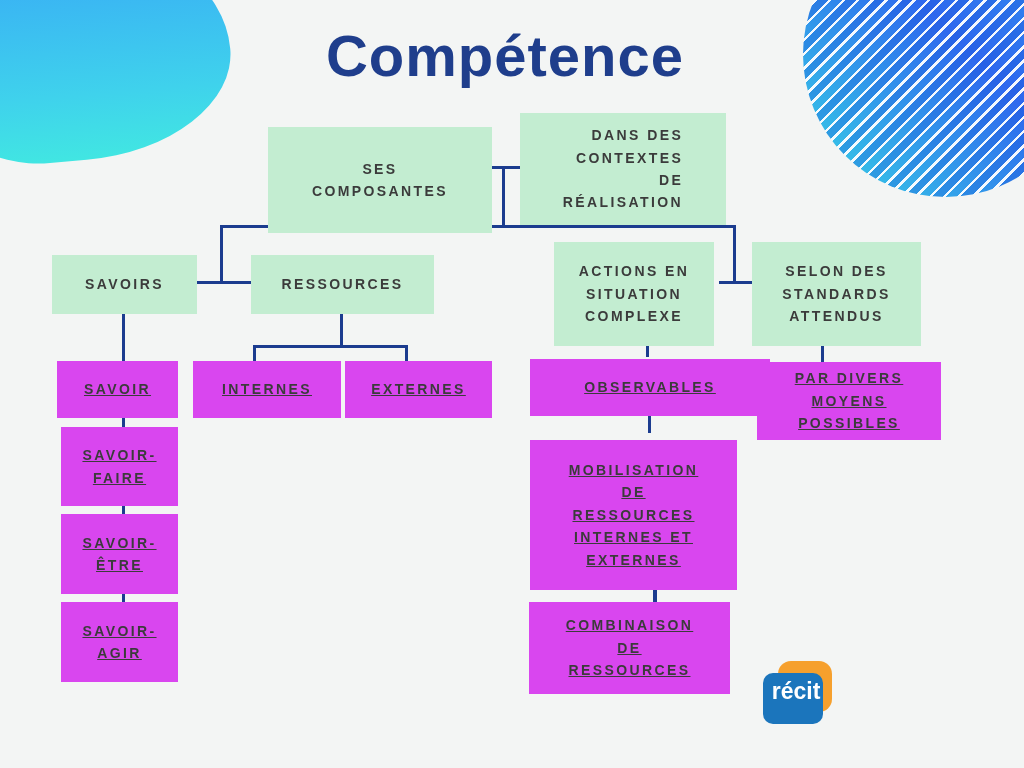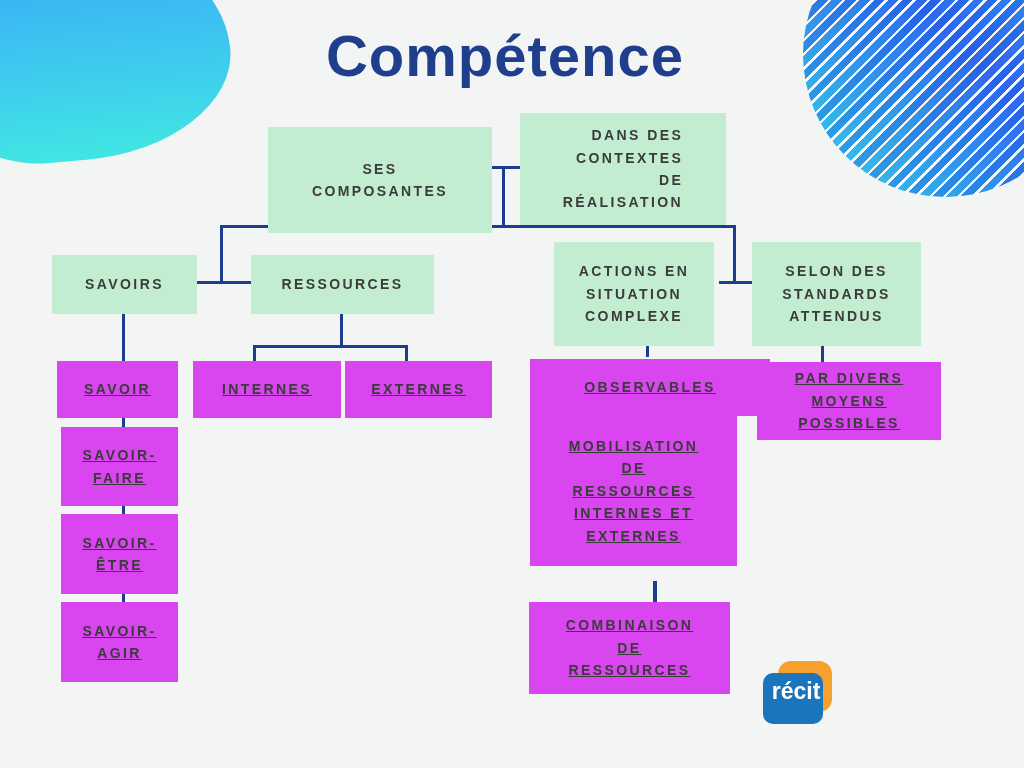--- a/index.html
+++ b/index.html
@@ -123,21 +123,21 @@
   <div class="node yellow" style="left:530px;top:359px;width:240px;height:57px;">OBSERVABLES</div>
   <div class="node yellow" style="left:757px;top:362px;width:184px;height:78px;">PAR DIVERS
 MOYENS
 POSSIBLES</div>
   <div class="node yellow" style="left:61px;top:427px;width:117px;height:79px;">SAVOIR-
 FAIRE</div>
   <div class="node yellow" style="left:61px;top:514px;width:117px;height:80px;">SAVOIR-
 ÊTRE</div>
   <div class="node yellow" style="left:61px;top:602px;width:117px;height:80px;">SAVOIR-
 AGIR</div>
-  <div class="node yellow" style="left:530px;top:416px;width:207px;height:150px;">MOBILISATION
+  <div class="node yellow" style="left:530px;top:440px;width:207px;height:150px;">MOBILISATION
 DE
 RESSOURCES
 INTERNES ET
 EXTERNES</div>
   <div class="node yellow" style="left:529px;top:602px;width:201px;height:92px;">COMBINAISON
 DE
 RESSOURCES</div>
 
   <div class="logo">
     <div class="logo-orange"></div>

